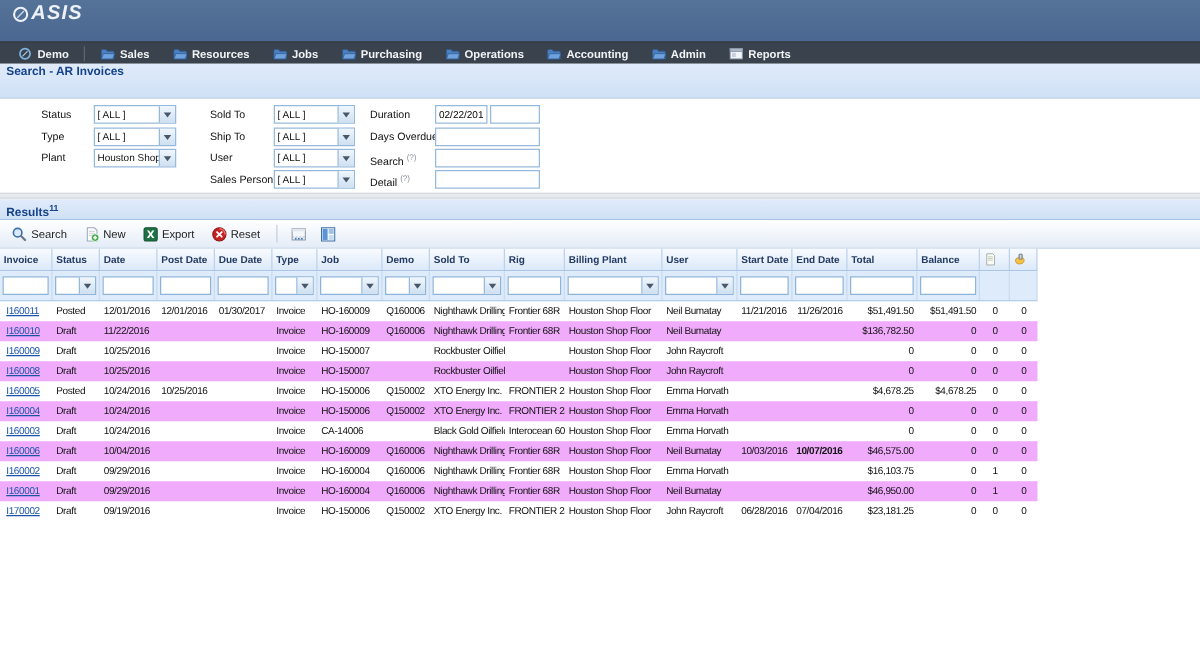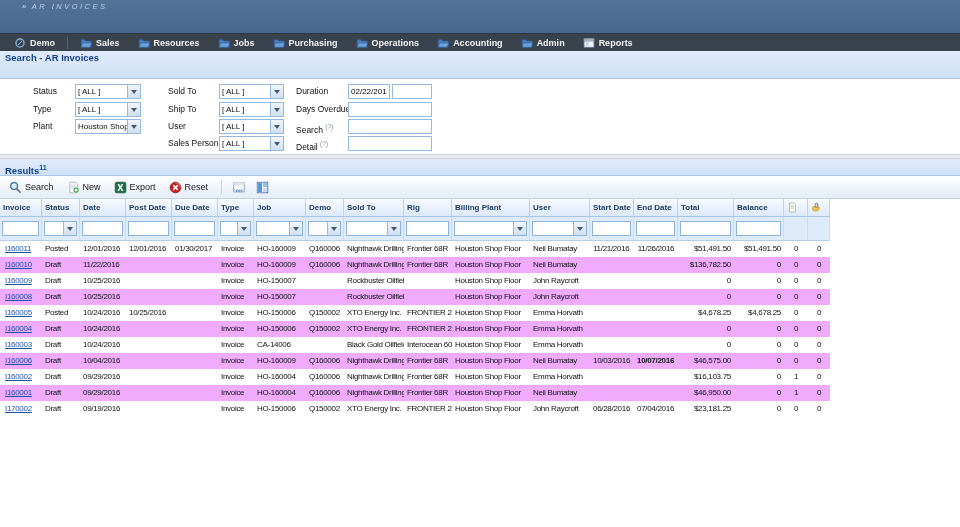--- a/index.html
+++ b/index.html
@@ -56,21 +56,29 @@
     white-space:nowrap; overflow:hidden; }
   .dcell:first-child { padding-left:5px; }
   .a-right { text-align:right; }
   .a-center { text-align:center; }
   a.inv { color:#1c54a8; text-decoration:underline; }
 </style>
 </head>
 <body>
 
 <div class="banner">
-  <div class="tagline"><span class="mark">»</span><span>AR INVOICES</span></div>
+  <div class="logo-line">
+    <span class="ico" id="logo-ring">
+        <svg viewBox="0 0 16 16" width="15" height="15">
+          <circle cx="8" cy="8" r="5.6" fill="none" stroke="#eef2f8" stroke-width="1.8"></circle>
+          <path d="M5.2 10.8 L10.8 5.2" stroke="#c9d6e8" stroke-width="1.2"></path>
+        </svg>
+      </span>
+    <span class="logo-text">ASIS</span>
+  </div>
 </div>
 
 <div class="navbar">
     <div class="nav-item">
       <span class="ico">
         <svg viewBox="0 0 16 16" width="12" height="12">
           <circle cx="8" cy="8" r="5.4" fill="none" stroke="#7fb5de" stroke-width="1.8"></circle>
           <path d="M5.3 10.7 L10.7 5.3" stroke="#aacfec" stroke-width="1.2"></path>
         </svg>
       </span>

